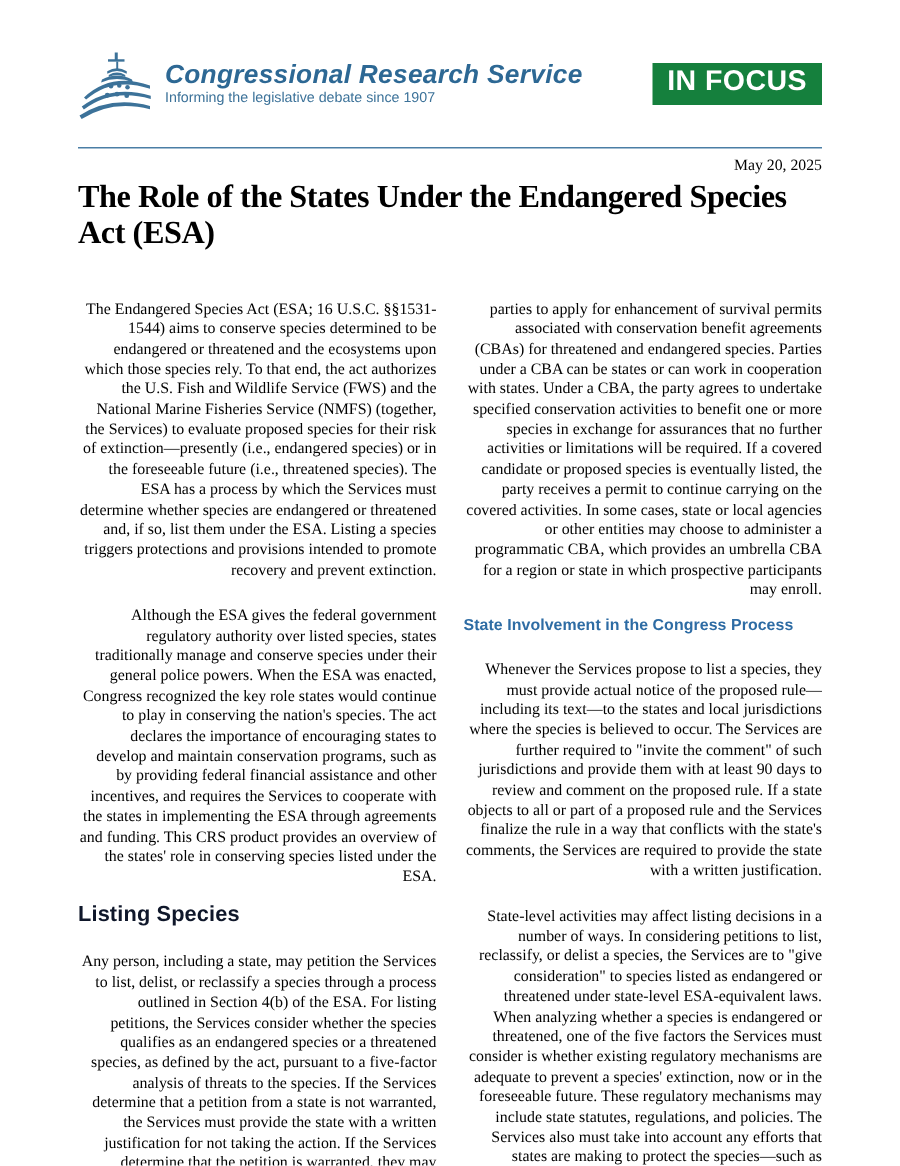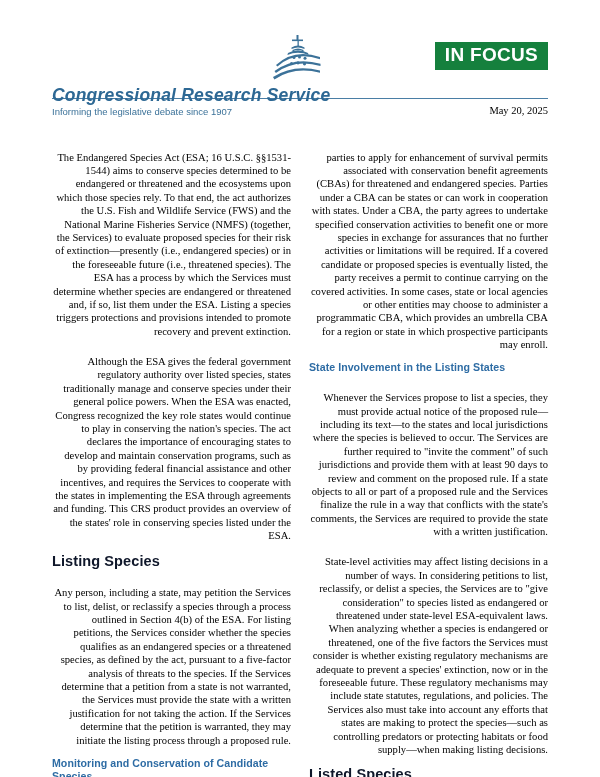--- a/index.html
+++ b/index.html
@@ -29,22 +29,21 @@
     position: relative;
     margin: 0 52px 0 52px;
     padding-top: 34px;
     height: 56px;
   }
   .brand-block {
     position: absolute;
     left: 0;
     top: 34px;
     display: flex;
-    align-items: flex-end;
-    flex-direction: column;
+    align-items: center;
   }
   .crs-dome {
     width: 52px;
     height: 46px;
     flex: 0 0 52px;
     margin-right: 6px;
   }
   .brand-text {
     padding-bottom: 2px;
   }
@@ -196,39 +195,40 @@
       </span>
     </div>
 
     <div class="infocus-badge">IN FOCUS</div>
   </div>
 
   <hr class="rule">
 
   <div class="titlewrap">
     <div class="doc-date">May 20, 2025</div>
+    <div class="doc-title">The Role of the States Under the Endangered Species Act (ESA)</div>
   </div>
 
   <div class="columns">
 
     <div class="col">
       <p class="body">The Endangered Species Act (ESA; 16 U.S.C. §§1531-1544) aims to conserve species determined to be endangered or threatened and the ecosystems upon which those species rely. To that end, the act authorizes the U.S. Fish and Wildlife Service (FWS) and the National Marine Fisheries Service (NMFS) (together, the Services) to evaluate proposed species for their risk of extinction—presently (i.e., endangered species) or in the foreseeable future (i.e., threatened species). The ESA has a process by which the Services must determine whether species are endangered or threatened and, if so, list them under the ESA. Listing a species triggers protections and provisions intended to promote recovery and prevent extinction.</p>
       <p class="body">Although the ESA gives the federal government regulatory authority over listed species, states traditionally manage and conserve species under their general police powers. When the ESA was enacted, Congress recognized the key role states would continue to play in conserving the nation's species. The act declares the importance of encouraging states to develop and maintain conservation programs, such as by providing federal financial assistance and other incentives, and requires the Services to cooperate with the states in implementing the ESA through agreements and funding. This CRS product provides an overview of the states' role in conserving species listed under the ESA.</p>
 
       <h2 class="h-major">Listing Species</h2>
       <p class="body">Any person, including a state, may petition the Services to list, delist, or reclassify a species through a process outlined in Section 4(b) of the ESA. For listing petitions, the Services consider whether the species qualifies as an endangered species or a threatened species, as defined by the act, pursuant to a five-factor analysis of threats to the species. If the Services determine that a petition from a state is not warranted, the Services must provide the state with a written justification for not taking the action. If the Services determine that the petition is warranted, they may initiate the listing process through a proposed rule.</p>
 
       <h3 class="h-minor">Monitoring and Conservation of Candidate Species</h3>
 
     </div>
 
     <div class="col">
       <p class="body">parties to apply for enhancement of survival permits associated with conservation benefit agreements (CBAs) for threatened and endangered species. Parties under a CBA can be states or can work in cooperation with states. Under a CBA, the party agrees to undertake specified conservation activities to benefit one or more species in exchange for assurances that no further activities or limitations will be required. If a covered candidate or proposed species is eventually listed, the party receives a permit to continue carrying on the covered activities. In some cases, state or local agencies or other entities may choose to administer a programmatic CBA, which provides an umbrella CBA for a region or state in which prospective participants may enroll.</p>
 
-      <h3 class="h-minor">State Involvement in the Listing States</h3>
+      <h3 class="h-minor">State Involvement in the Congress Process</h3>
       <p class="body">Whenever the Services propose to list a species, they must provide actual notice of the proposed rule—including its text—to the states and local jurisdictions where the species is believed to occur. The Services are further required to "invite the comment" of such jurisdictions and provide them with at least 90 days to review and comment on the proposed rule. If a state objects to all or part of a proposed rule and the Services finalize the rule in a way that conflicts with the state's comments, the Services are required to provide the state with a written justification.</p>
 
       <p class="body">State-level activities may affect listing decisions in a number of ways. In considering petitions to list, reclassify, or delist a species, the Services are to "give consideration" to species listed as endangered or threatened under state-level ESA-equivalent laws. When analyzing whether a species is endangered or threatened, one of the five factors the Services must consider is whether existing regulatory mechanisms are adequate to prevent a species' extinction, now or in the foreseeable future. These regulatory mechanisms may include state statutes, regulations, and policies. The Services also must take into account any efforts that states are making to protect the species—such as controlling predators or protecting habitats or food supply—when making listing decisions.</p>
 
       <h2 class="h-major">Listed Species</h2>
 
     </div>
   </div>
 
 

